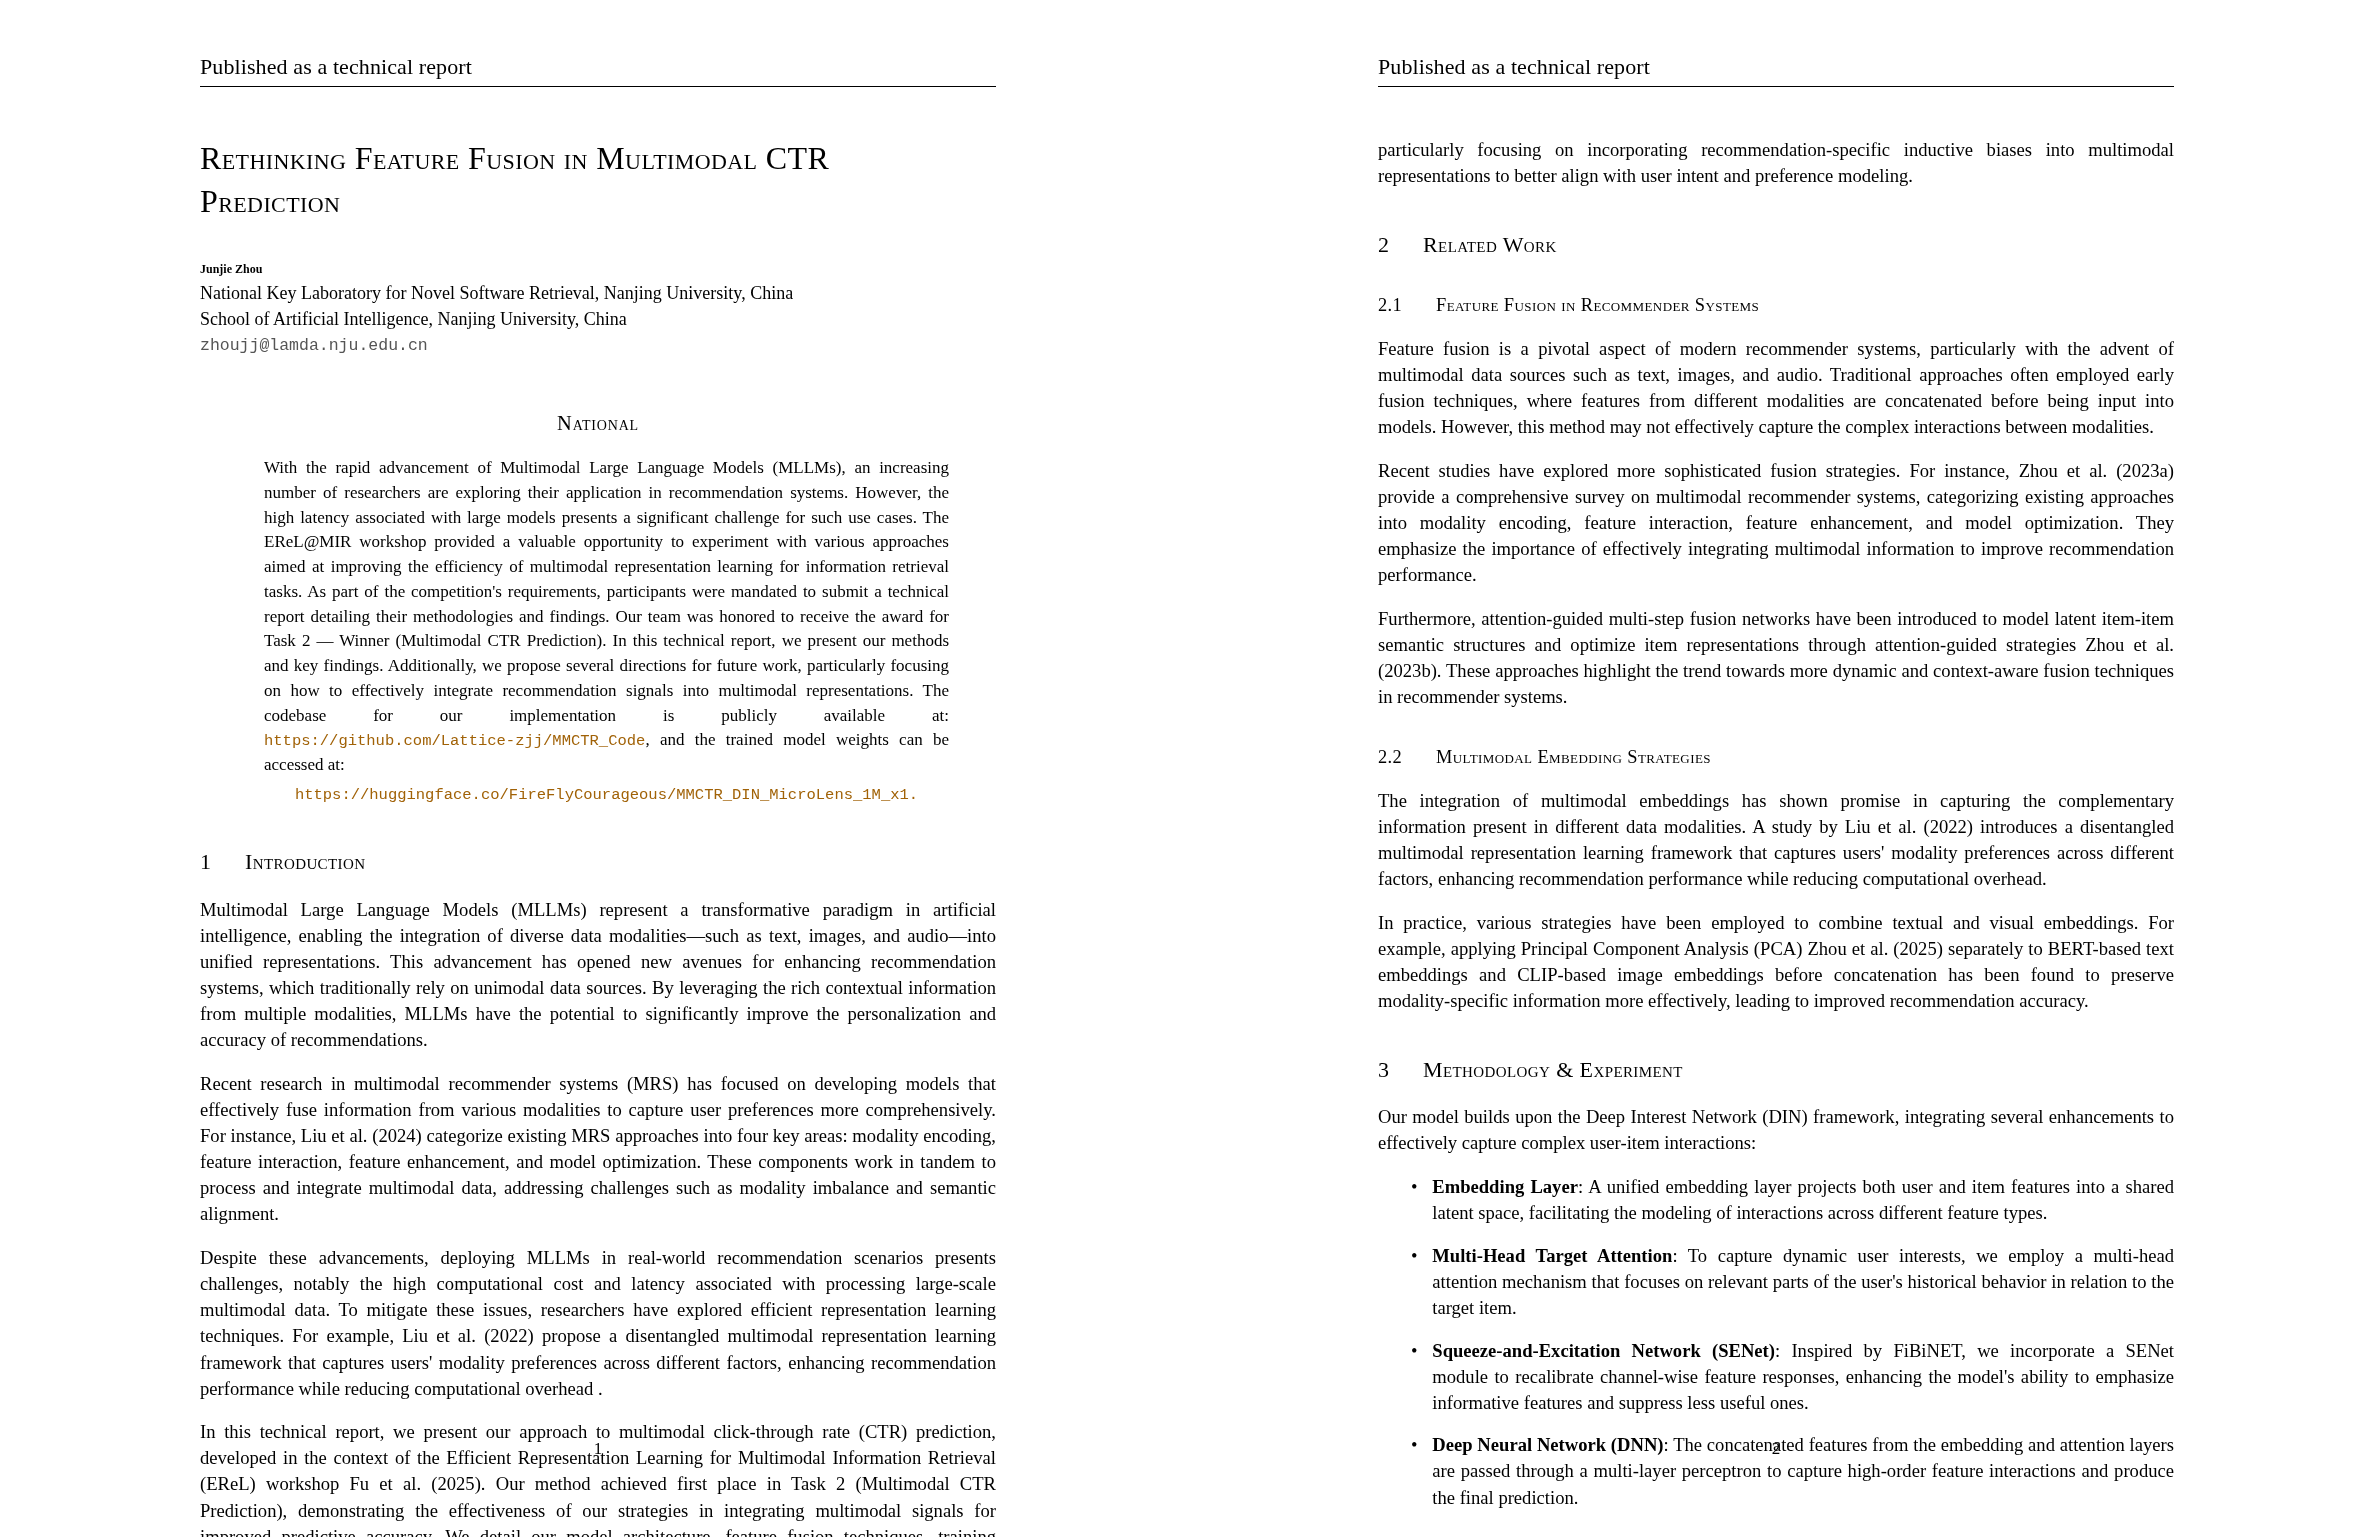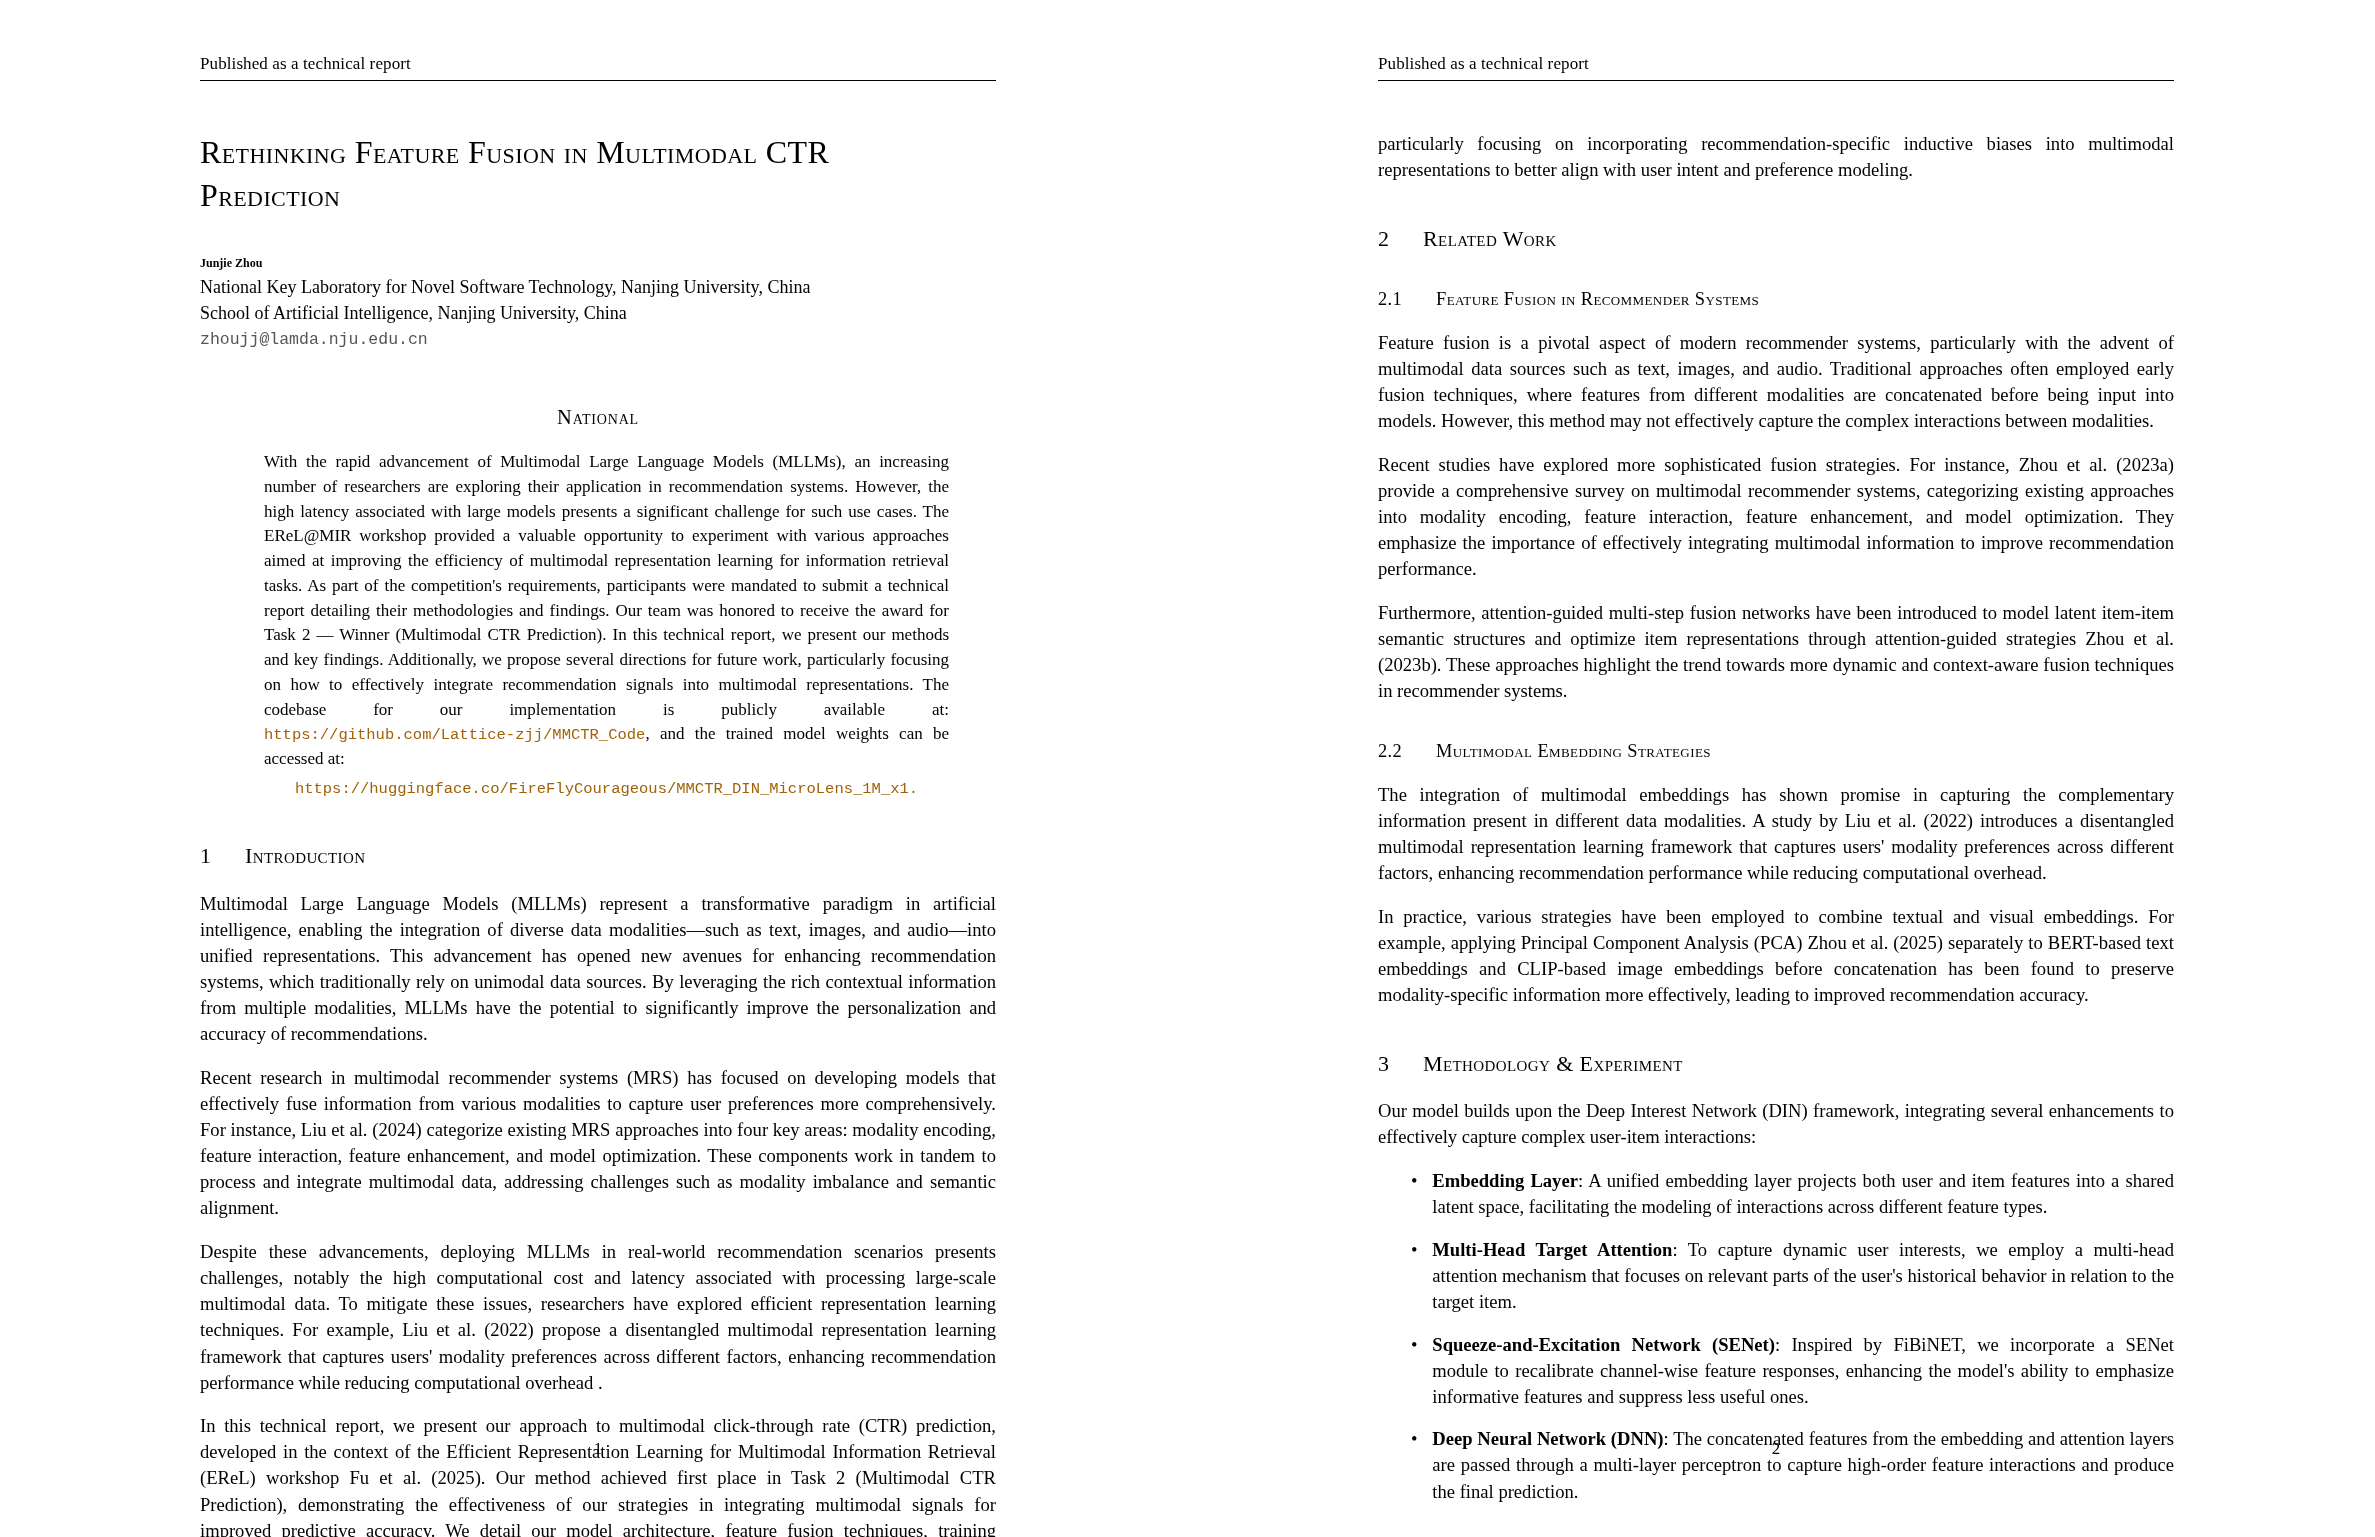--- a/index.html
+++ b/index.html
@@ -60,21 +60,21 @@
     position: absolute;
     top: 54px;
     width: 796px;
     height: 1426px;
   }
   #page-left .page-inner  { left: 200px; }
   #page-right .page-inner { left: 190px; }
 
   
   .running-head {
-    font-size: 17px;
+    font-size: 22px;
     line-height: 1.2;
     padding-bottom: 5.8px;
     border-bottom: 1.6px solid #000;
     margin-bottom: 0px;
     letter-spacing: 0.1px;
   }
 
   .body-area {
     position: relative;
     margin-top: 50px;
@@ -211,21 +211,21 @@
     <div class="page-inner">
 
       <div class="running-head">Published as a technical report</div>
 
       <div class="body-area">
 
         <h1 class="doc-title">Rethinking Feature Fusion in Multimodal CTR Prediction</h1>
 
         <div class="author-block">
           <div class="author-name">Junjie Zhou</div>
-          <div class="affil">National Key Laboratory for Novel Software Technology, Nanjing University, China</div>
+          <div class="affil">National Key Laboratory for Novel Software Retrieval, Nanjing University, China</div>
           <div class="affil">School of Artificial Intelligence, Nanjing University, China</div>
           <div class="email">zhoujj@lamda.nju.edu.cn</div>
         </div>
 
         <div>
           <div class="abstract-heading">National</div>
           <div class="abstract-body">
             <span>With the rapid advancement of Multimodal Large Language Models (MLLMs), an increasing number of researchers are exploring their application in recommendation systems. However, the high latency associated with large models presents a significant challenge for such use cases. The EReL@MIR workshop provided a valuable opportunity to experiment with various approaches aimed at improving the efficiency of multimodal representation learning for information retrieval tasks. As part of the competition's requirements, participants were mandated to submit a technical report detailing their methodologies and findings. Our team was honored to receive the award for Task 2 — Winner (Multimodal CTR Prediction). In this technical report, we present our methods and key findings. Additionally, we propose several directions for future work, particularly focusing on how to effectively integrate recommendation signals into multimodal representations. The codebase for our implementation is publicly available at:</span>
             <span class="mono">https://github.com/Lattice-zjj/MMCTR_Code</span><span>, and the trained model weights can be accessed at:</span>
             <div class="url-line">

